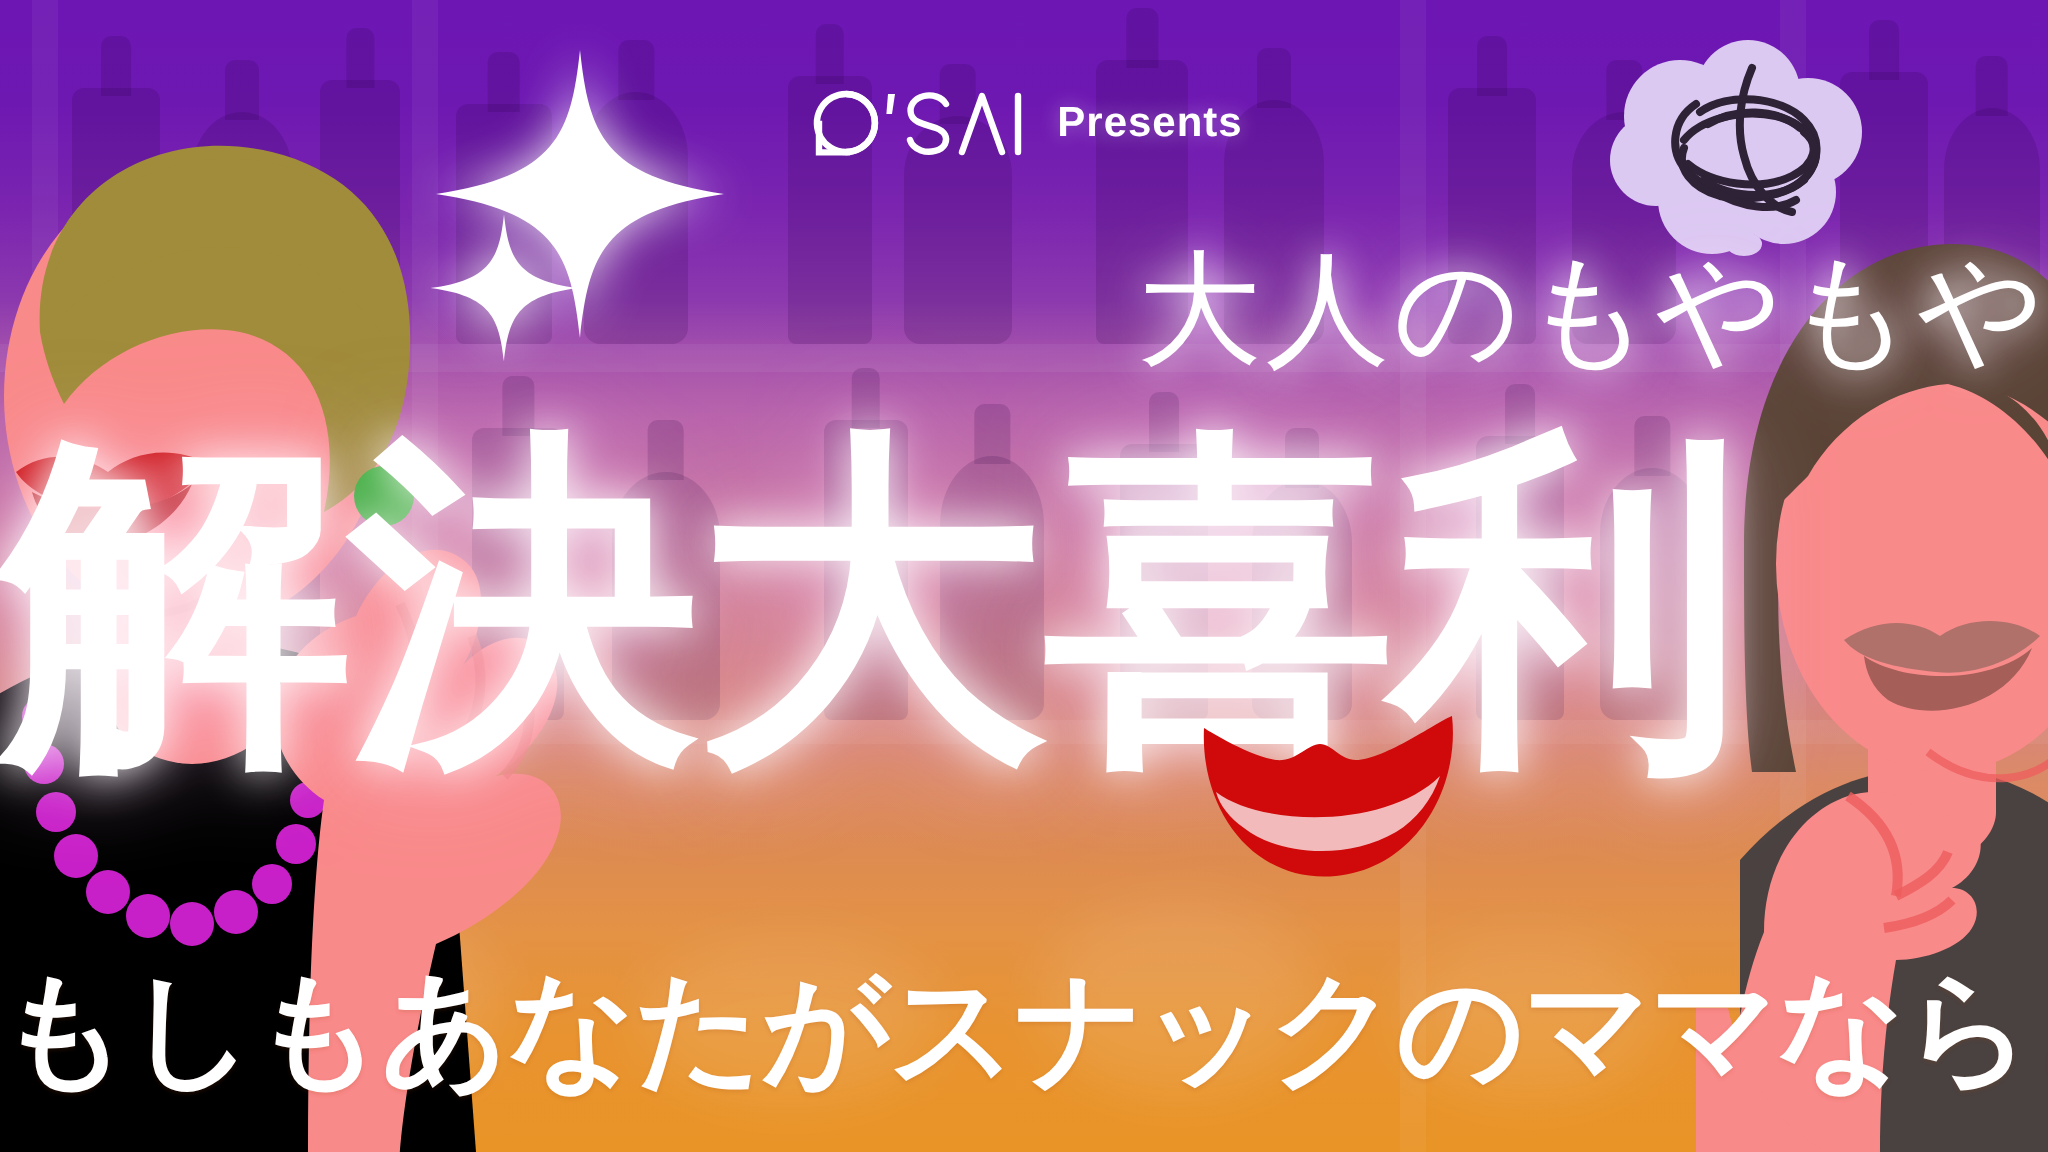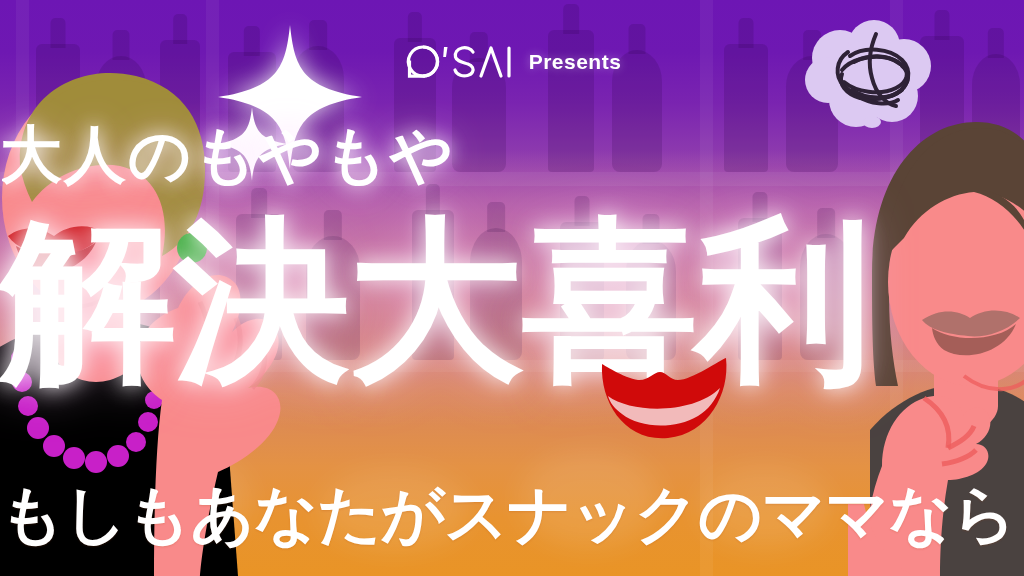--- a/index.html
+++ b/index.html
@@ -88,24 +88,24 @@
   .presents {
     color:#fff; font-size:21px; font-weight:bold; letter-spacing:0.5px;
     font-family:"Liberation Sans", sans-serif;
     text-shadow:0 0 10px rgba(255,255,255,0.35);
   }
 
   .jp { font-family:"DejaVu Sans", sans-serif; }
 
   .subtitle {
     position:absolute; left:0; right:0; top:124px;
-    text-align:left;
+    text-align:right;
     color:#fff;
     font-size:62px;
-    font-weight:bold;
+    font-weight:normal;
     letter-spacing:2px;
     line-height:1;
     text-shadow:0 0 18px rgba(255,255,255,0.95), 0 0 36px rgba(255,190,255,0.7);
     white-space:nowrap;
     pointer-events:none;
   }
 
   .maintitle {
     position:absolute; left:0; right:0; top:212px;
     text-align:left;

